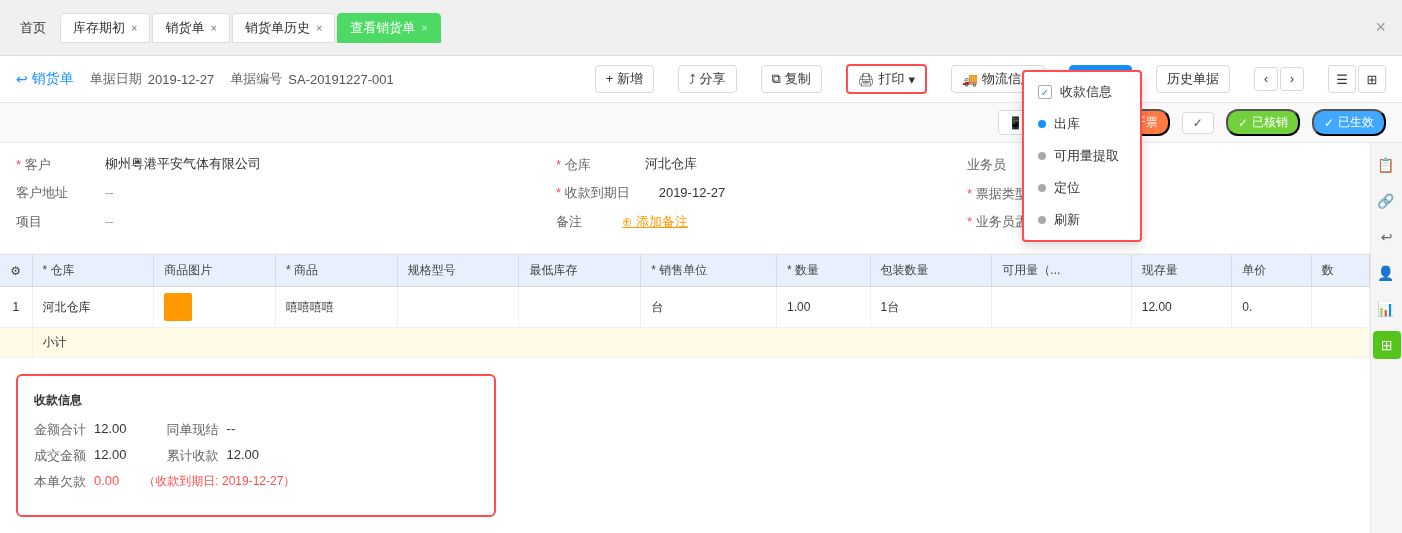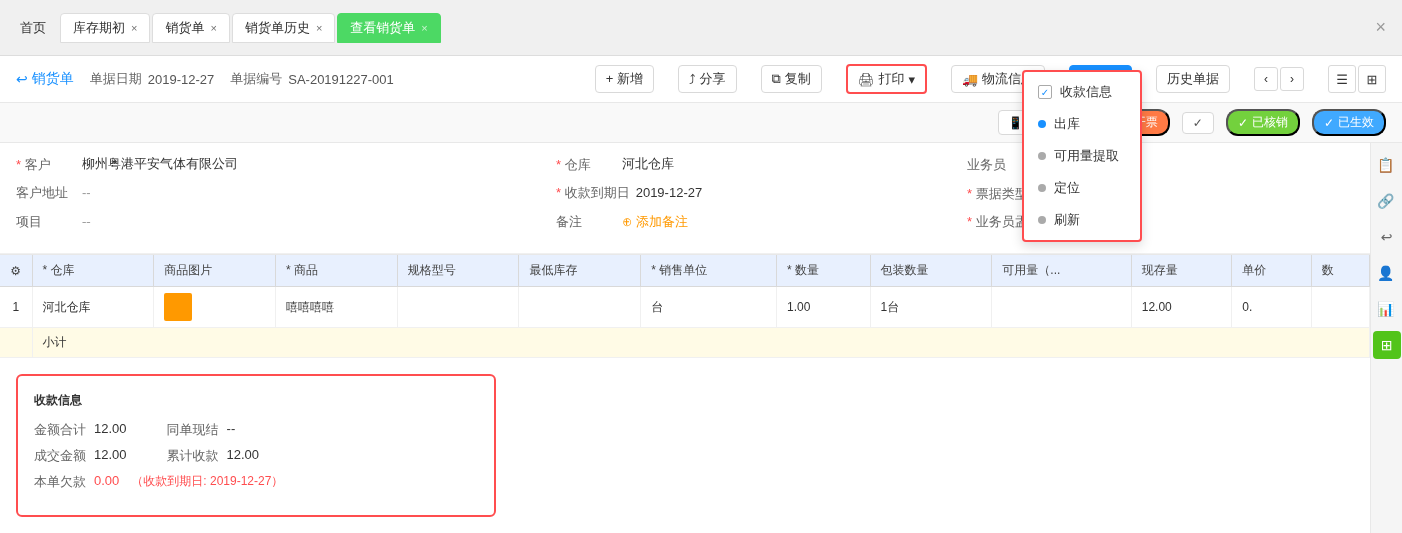--- a/index.html
+++ b/index.html
@@ -36,21 +36,21 @@
     .status-badge.orange { background: #ff7a45; color: #fff; }
     .status-badge.green { background: #73d13d; color: #fff; }
     .status-badge.blue { background: #40a9ff; color: #fff; }
 
     
     .form-section { padding: 12px 16px; border-bottom: 1px solid #f0f0f0; }
     .form-row { display: flex; align-items: flex-start; gap: 24px; margin-bottom: 10px; }
     .form-field { display: flex; align-items: center; gap: 6px; flex: 1; }
     .field-label { color: #666; white-space: nowrap; min-width: 60px; }
     .field-label.required::before { content: "* "; color: #ff4d4f; }
-    .field-value { color: #333; border-bottom: 1px solid transparent; flex: 1; }
+    .field-value { color: #333; border-bottom: 1px solid transparent; flex: 1; margin-left: 23px; }
     .field-value.dash { color: #999; }
 
     
     .table-container { overflow-x: auto; border-top: 1px solid #e8e8e8; }
     table { width: 100%; border-collapse: collapse; font-size: 12px; }
     thead tr { background: #e8f0fe; }
     th { padding: 7px 10px; text-align: left; border-right: 1px solid #d9d9d9; border-bottom: 1px solid #d9d9d9; white-space: nowrap; color: #444; font-weight: 500; }
     td { padding: 6px 10px; border-right: 1px solid #f0f0f0; border-bottom: 1px solid #f0f0f0; white-space: nowrap; }
     tr.data-row { background: #fff; }
     tr.subtotal { background: #fffbe6; }
@@ -216,21 +216,21 @@
               <span class="field-value">不开票</span>
             </div>
           </div>
           <div class="form-row">
             <div class="form-field" style="flex:2;font-family:Liberation Serif, serif;">
               <span class="field-label">项目</span>
               <span class="field-value dash">--</span>
             </div>
             <div class="form-field" style="flex:1.5;">
               <span class="field-label">备注</span>
-              <span style="color:#ff9900; cursor:pointer;">
+              <span style="color:#ff9900; cursor:pointer;text-decoration:underline;">
                 <span>⊕</span>
                 <span>添加备注</span>
               </span>
             </div>
             <div class="form-field" style="flex:1.5;">
               <span class="field-label required">业务员盂</span>
               <span class="field-value dash">--</span>
             </div>
           </div>
         </div>
@@ -300,21 +300,21 @@
               </div>
               <div class="payment-field">
                 <span class="payment-label">累计收款</span>
                 <span class="payment-value">12.00</span>
               </div>
             </div>
             <div class="payment-row">
               <div class="payment-field">
                 <span class="payment-label">本单欠款</span>
                 <span class="payment-value red">0.00</span>
-                <span style="color:#ff4d4f; font-size:12px; margin-left:4px;">（收款到期日: 2019-12-27）</span>
+                <span style="color:#ff4d4f; font-size:12px; margin-left:16px;">（收款到期日: 2019-12-27）</span>
               </div>
             </div>
           </div>
         </div>
       </div>
 
       <div class="right-sidebar">
         <div class="sidebar-icon">📋</div>
         <div class="sidebar-icon">🔗</div>
         <div class="sidebar-icon">↩</div>

